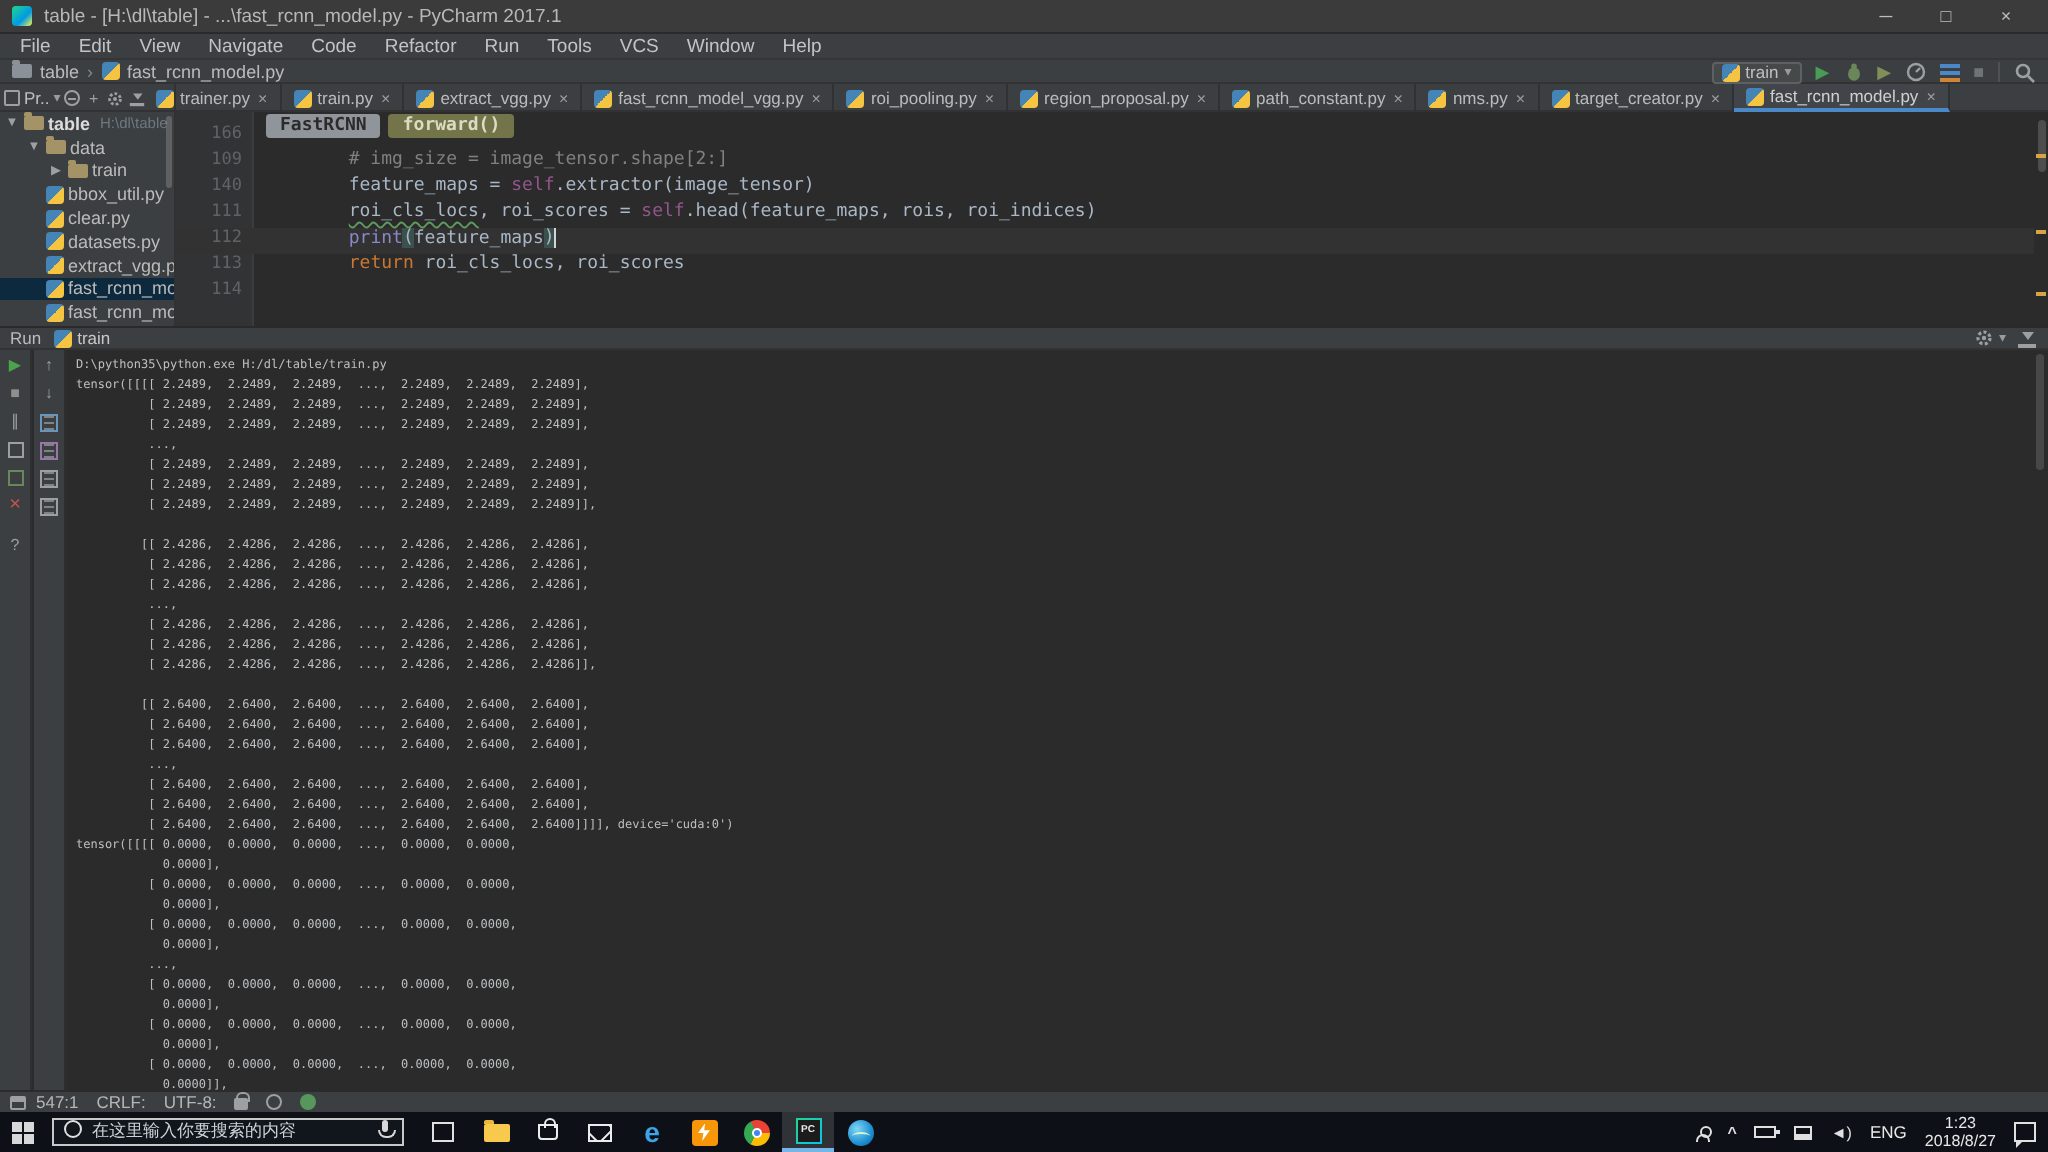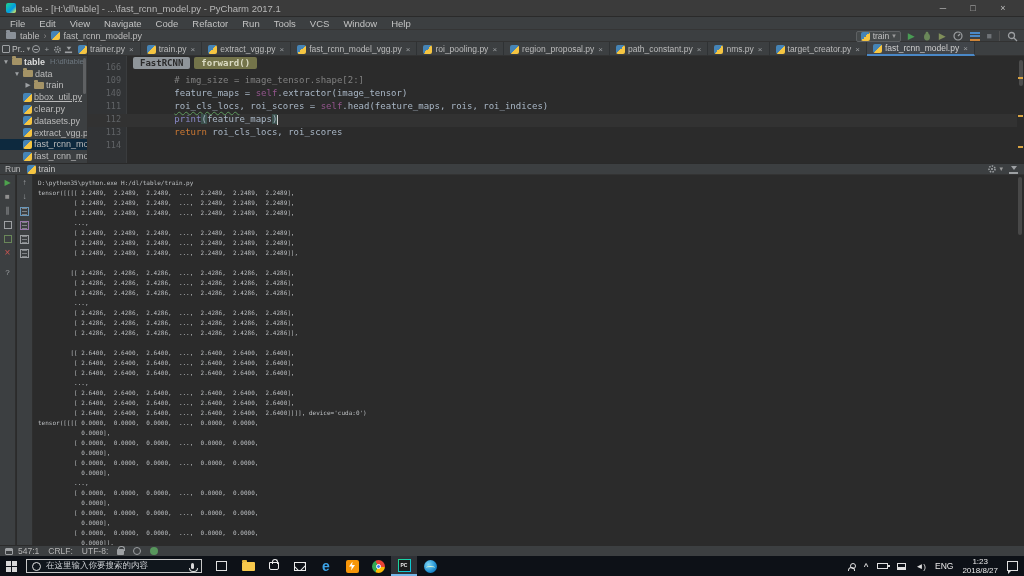--- a/index.html
+++ b/index.html
@@ -107,21 +107,21 @@
 .lock{width:7px;height:6px;background:#9da0a3;border-radius:1px;position:relative;margin-top:2px}
 .lock::before{content:"";position:absolute;left:1px;top:-3px;width:5px;height:4px;border:1px solid #9da0a3;border-bottom:none;border-radius:3px 3px 0 0}
 .hector{width:8px;height:8px;border:1px solid #9da0a3;border-radius:50%}
 .badge{width:8px;height:8px;border-radius:50%;background:#57965C;color:#fff;font-size:6px;
   display:flex;align-items:center;justify-content:center}
 
 #taskbar{position:absolute;left:0;top:556px;width:1024px;height:20px;background:#0d1117;display:flex;align-items:center}
 #startbtn{width:26px;height:20px;display:flex;align-items:center;justify-content:center}
 .winlogo{width:5px;height:5px;background:#d8d8d8;box-shadow:6px 0 #d8d8d8,0 6px #d8d8d8,6px 6px #d8d8d8;margin:-5px 5px 0 -5px}
 #searchbox{width:176px;height:14px;border:1px solid #c8c8c8;background:#10161c;display:flex;
-  align-items:center;gap:5px;padding:0 5px;margin-right:6px}
+  align-items:flex-start;gap:5px;padding:0 5px;margin-right:6px}
 .cortana{width:9px;height:9px;border:1.5px solid #e0e0e0;border-radius:50%;flex:0 0 auto}
 #searchtext{font-size:8.5px;color:#cfd2d6;flex:1;white-space:nowrap;overflow:hidden}
 .mic{width:3px;height:6px;background:#d8d8d8;border-radius:2px;position:relative;flex:0 0 auto;margin-right:2px}
 .mic::after{content:"";position:absolute;left:-2px;bottom:-3px;width:7px;height:3px;border:1px solid #d8d8d8;border-top:none;border-radius:0 0 4px 4px}
 .tv{width:11px;height:10px;border:1px solid #e0e0e0;margin:0 8px}
 .tcell{width:26px;height:20px;display:flex;align-items:center;justify-content:center;position:relative}
 .tcell.active{background:rgba(255,255,255,.14);border-bottom:2px solid #75b6e8}
 .folder-ic{width:13px;height:9px;background:#f7c94c;border-radius:1px;position:relative}
 .folder-ic::before{content:"";position:absolute;left:0;top:-2px;width:5px;height:2px;background:#e8b93a;border-radius:1px 1px 0 0}
 .bag{width:10px;height:8px;border:1px solid #ececec;border-radius:0 0 2px 2px;position:relative}
@@ -301,21 +301,21 @@
           <div class="tree-row" style="padding-left: 13px;">
             <span class="tree-arrow">▼</span>
             <span class="ic-folder"></span>
             <span class="tree-label">data</span>
           </div>
           <div class="tree-row" style="padding-left: 24px;">
             <span class="tree-arrow">▶</span>
             <span class="ic-folder"></span>
             <span class="tree-label">train</span>
           </div>
-          <div class="tree-row" style="padding-left: 13px; text-decoration: underline;">
+          <div class="tree-row" style="padding-left: 13px;">
             <span class="tree-arrow"></span>
             <span class="ic-py"></span>
             <span class="tree-label">bbox_util.py</span>
           </div>
           <div class="tree-row" style="padding-left: 13px;">
             <span class="tree-arrow"></span>
             <span class="ic-py"></span>
             <span class="tree-label">clear.py</span>
           </div>
           <div class="tree-row" style="padding-left: 13px;">

